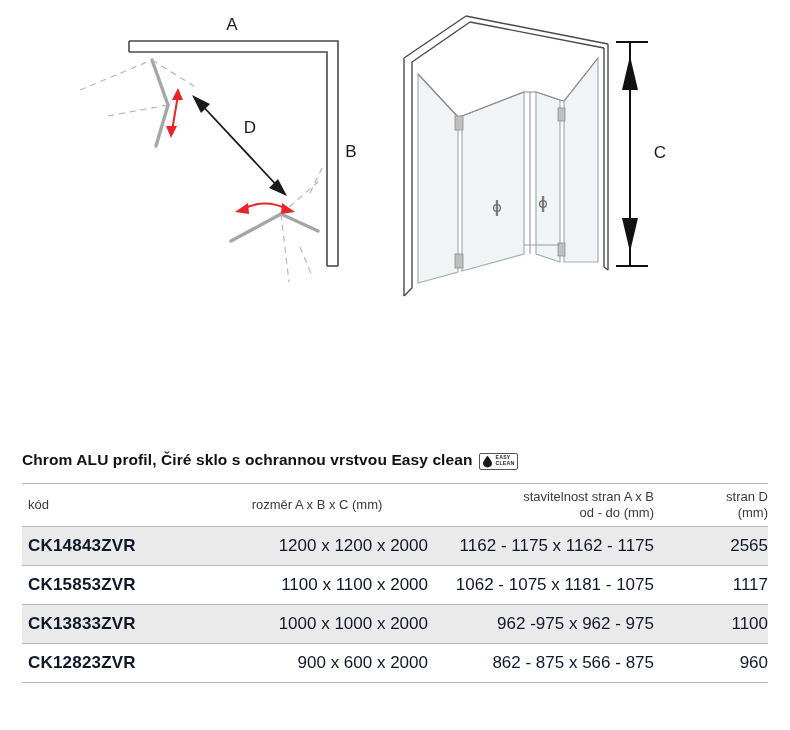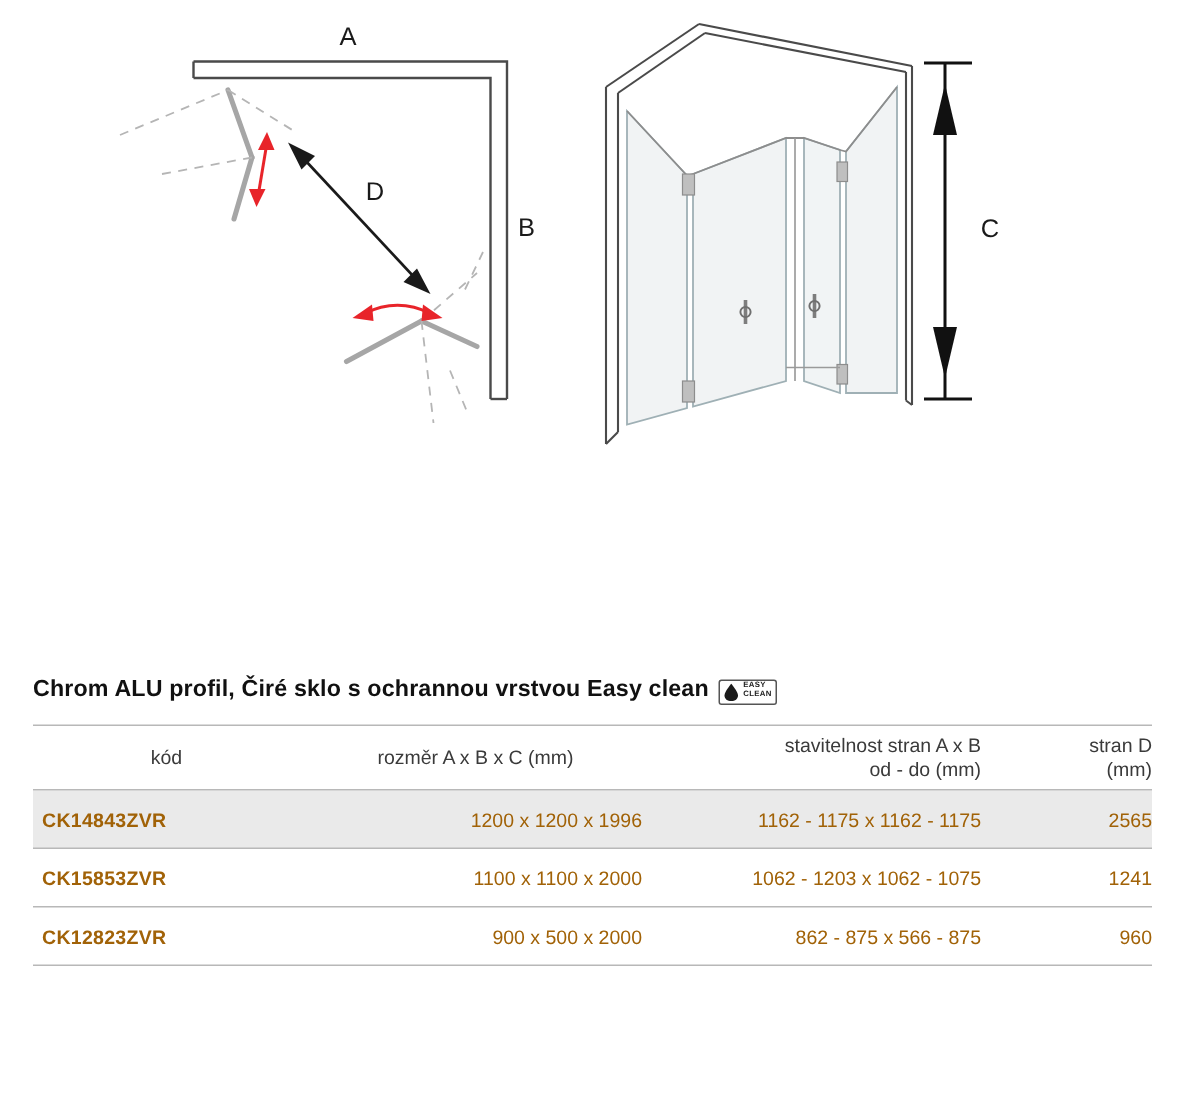--- a/index.html
+++ b/index.html
@@ -87,31 +87,31 @@
     vertical-align: middle;
   }
   table.spec thead th {
     font-weight: normal;
     font-size: 13px;
     color: #3a3a3a;
     height: 42px;
     line-height: 16px;
   }
   table.spec thead th.col-code {
-    text-align: center;
+    text-align: left;
     padding-left: 6px;
   }
   table.spec thead th.col-size {
     text-align: center;
     padding-left: 12px;
   }
   table.spec tbody td {
     height: 38px;
-    font-size: 13px;
-    color: #a16207;
+    font-size: 17px;
+    color: #0f172a;
   }
   table.spec tbody td.code {
     text-align: left;
     padding-left: 6px;
     font-weight: bold;
     letter-spacing: 0.2px;
   }
   table.spec tbody tr.shaded td {
     background: #eaeaea;
   }
@@ -278,31 +278,37 @@
         </th>
         <th>
           <div>stran D</div>
           <div>(mm)</div>
         </th>
       </tr>
     </thead>
     <tbody>
       <tr class="shaded">
         <td class="code">CK14843ZVR</td>
-        <td>1200 x 1200 x 1996</td>
+        <td>1200 x 1200 x 2000</td>
         <td>1162 - 1175 x 1162 - 1175</td>
         <td>2565</td>
       </tr>
       <tr>
         <td class="code">CK15853ZVR</td>
         <td>1100 x 1100 x 2000</td>
-        <td>1062 - 1203 x 1062 - 1075</td>
-        <td>1241</td>
+        <td>1062 - 1075 x 1181 - 1075</td>
+        <td>1117</td>
+      </tr>
+      <tr class="shaded">
+        <td class="code">CK13833ZVR</td>
+        <td>1000 x 1000 x 2000</td>
+        <td>962 -975 x 962 - 975</td>
+        <td>1100</td>
       </tr>
       <tr>
         <td class="code">CK12823ZVR</td>
-        <td>900 x 500 x 2000</td>
+        <td>900 x 600 x 2000</td>
         <td>862 - 875 x 566 - 875</td>
         <td>960</td>
       </tr>
     </tbody>
   </table>
 </div>
 
 </body></html>

